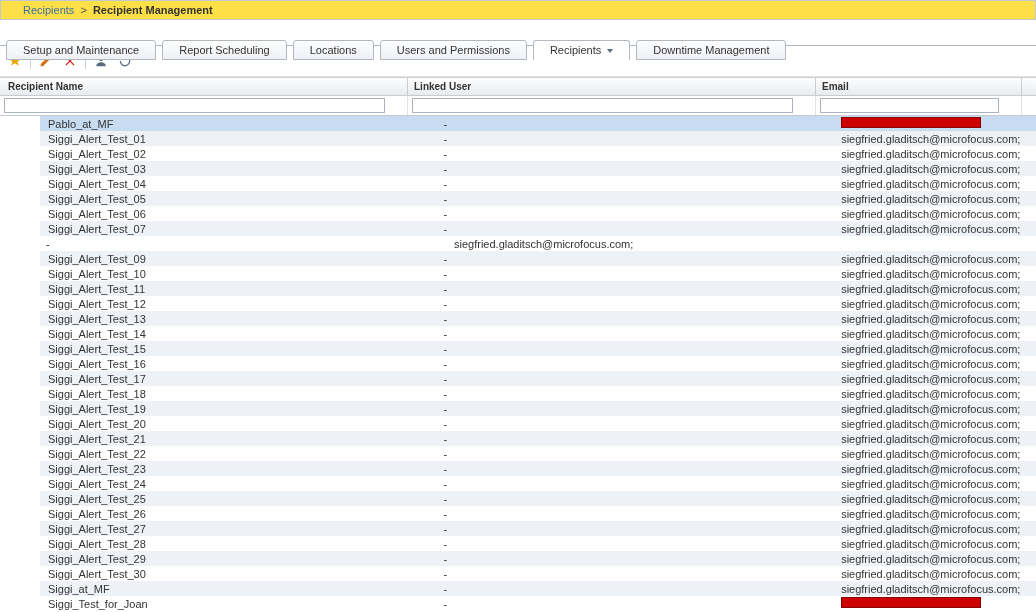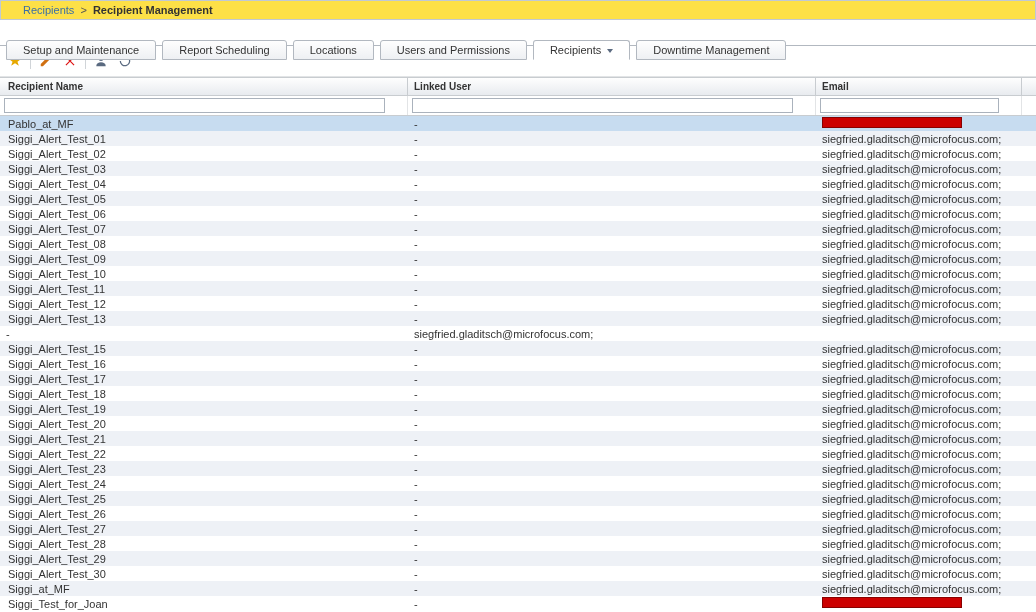--- a/index.html
+++ b/index.html
@@ -101,20 +101,21 @@
     border:1px solid #aab2bc;
     padding: 0 2px;
     font-size:11px;
   }
   .grid-body { }
   .row {
     display:flex;
     height: 15px;
     align-items:center;
     font-size:11px;
+    margin-left:40px;
   }
   .row:nth-child(even){ background:#eef1f6; }
   .row.sel { background:#c7dcf0; }
   .cell { overflow:hidden; white-space:nowrap; text-overflow:ellipsis; padding: 0 6px; }
   .cell.c-name { padding-left:8px;}
   .redact {
     display:inline-block;
     background:#c00;
     border:1px solid #800;
     height:11px;
@@ -216,21 +217,20 @@
         <div class="cell c-name">Siggi_Alert_Test_06</div>
         <div class="cell c-user">-</div>
         <div class="cell c-email">siegfried.gladitsch@microfocus.com;</div>
       </div>
       <div class="row">
         <div class="cell c-name">Siggi_Alert_Test_07</div>
         <div class="cell c-user">-</div>
         <div class="cell c-email">siegfried.gladitsch@microfocus.com;</div>
       </div>
       <div class="row">
-        <div class="cell c-name">Siggi_Alert_Test_08</div>
         <div class="cell c-user">-</div>
         <div class="cell c-email">siegfried.gladitsch@microfocus.com;</div>
       </div>
       <div class="row">
         <div class="cell c-name">Siggi_Alert_Test_09</div>
         <div class="cell c-user">-</div>
         <div class="cell c-email">siegfried.gladitsch@microfocus.com;</div>
       </div>
       <div class="row">
         <div class="cell c-name">Siggi_Alert_Test_10</div>
@@ -246,20 +246,21 @@
         <div class="cell c-name">Siggi_Alert_Test_12</div>
         <div class="cell c-user">-</div>
         <div class="cell c-email">siegfried.gladitsch@microfocus.com;</div>
       </div>
       <div class="row">
         <div class="cell c-name">Siggi_Alert_Test_13</div>
         <div class="cell c-user">-</div>
         <div class="cell c-email">siegfried.gladitsch@microfocus.com;</div>
       </div>
       <div class="row">
+        <div class="cell c-name">Siggi_Alert_Test_14</div>
         <div class="cell c-user">-</div>
         <div class="cell c-email">siegfried.gladitsch@microfocus.com;</div>
       </div>
       <div class="row">
         <div class="cell c-name">Siggi_Alert_Test_15</div>
         <div class="cell c-user">-</div>
         <div class="cell c-email">siegfried.gladitsch@microfocus.com;</div>
       </div>
       <div class="row">
         <div class="cell c-name">Siggi_Alert_Test_16</div>

